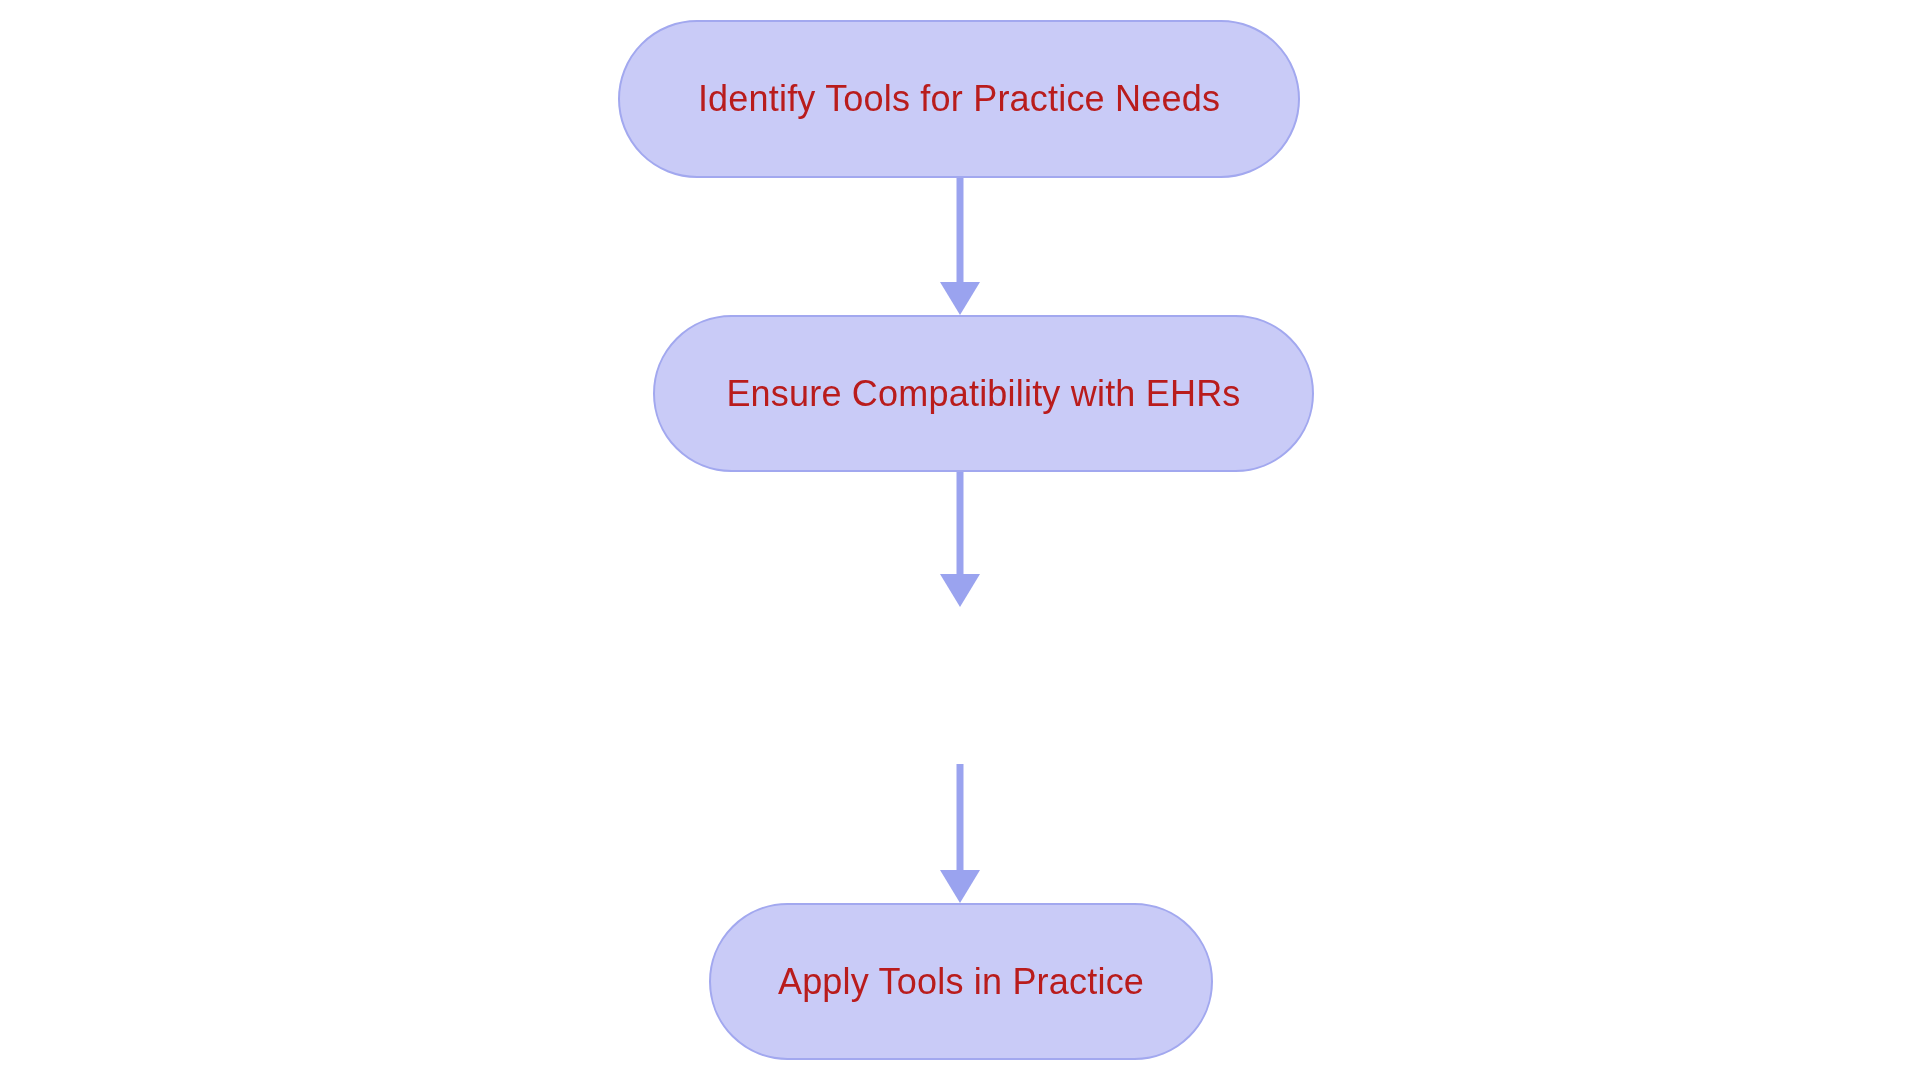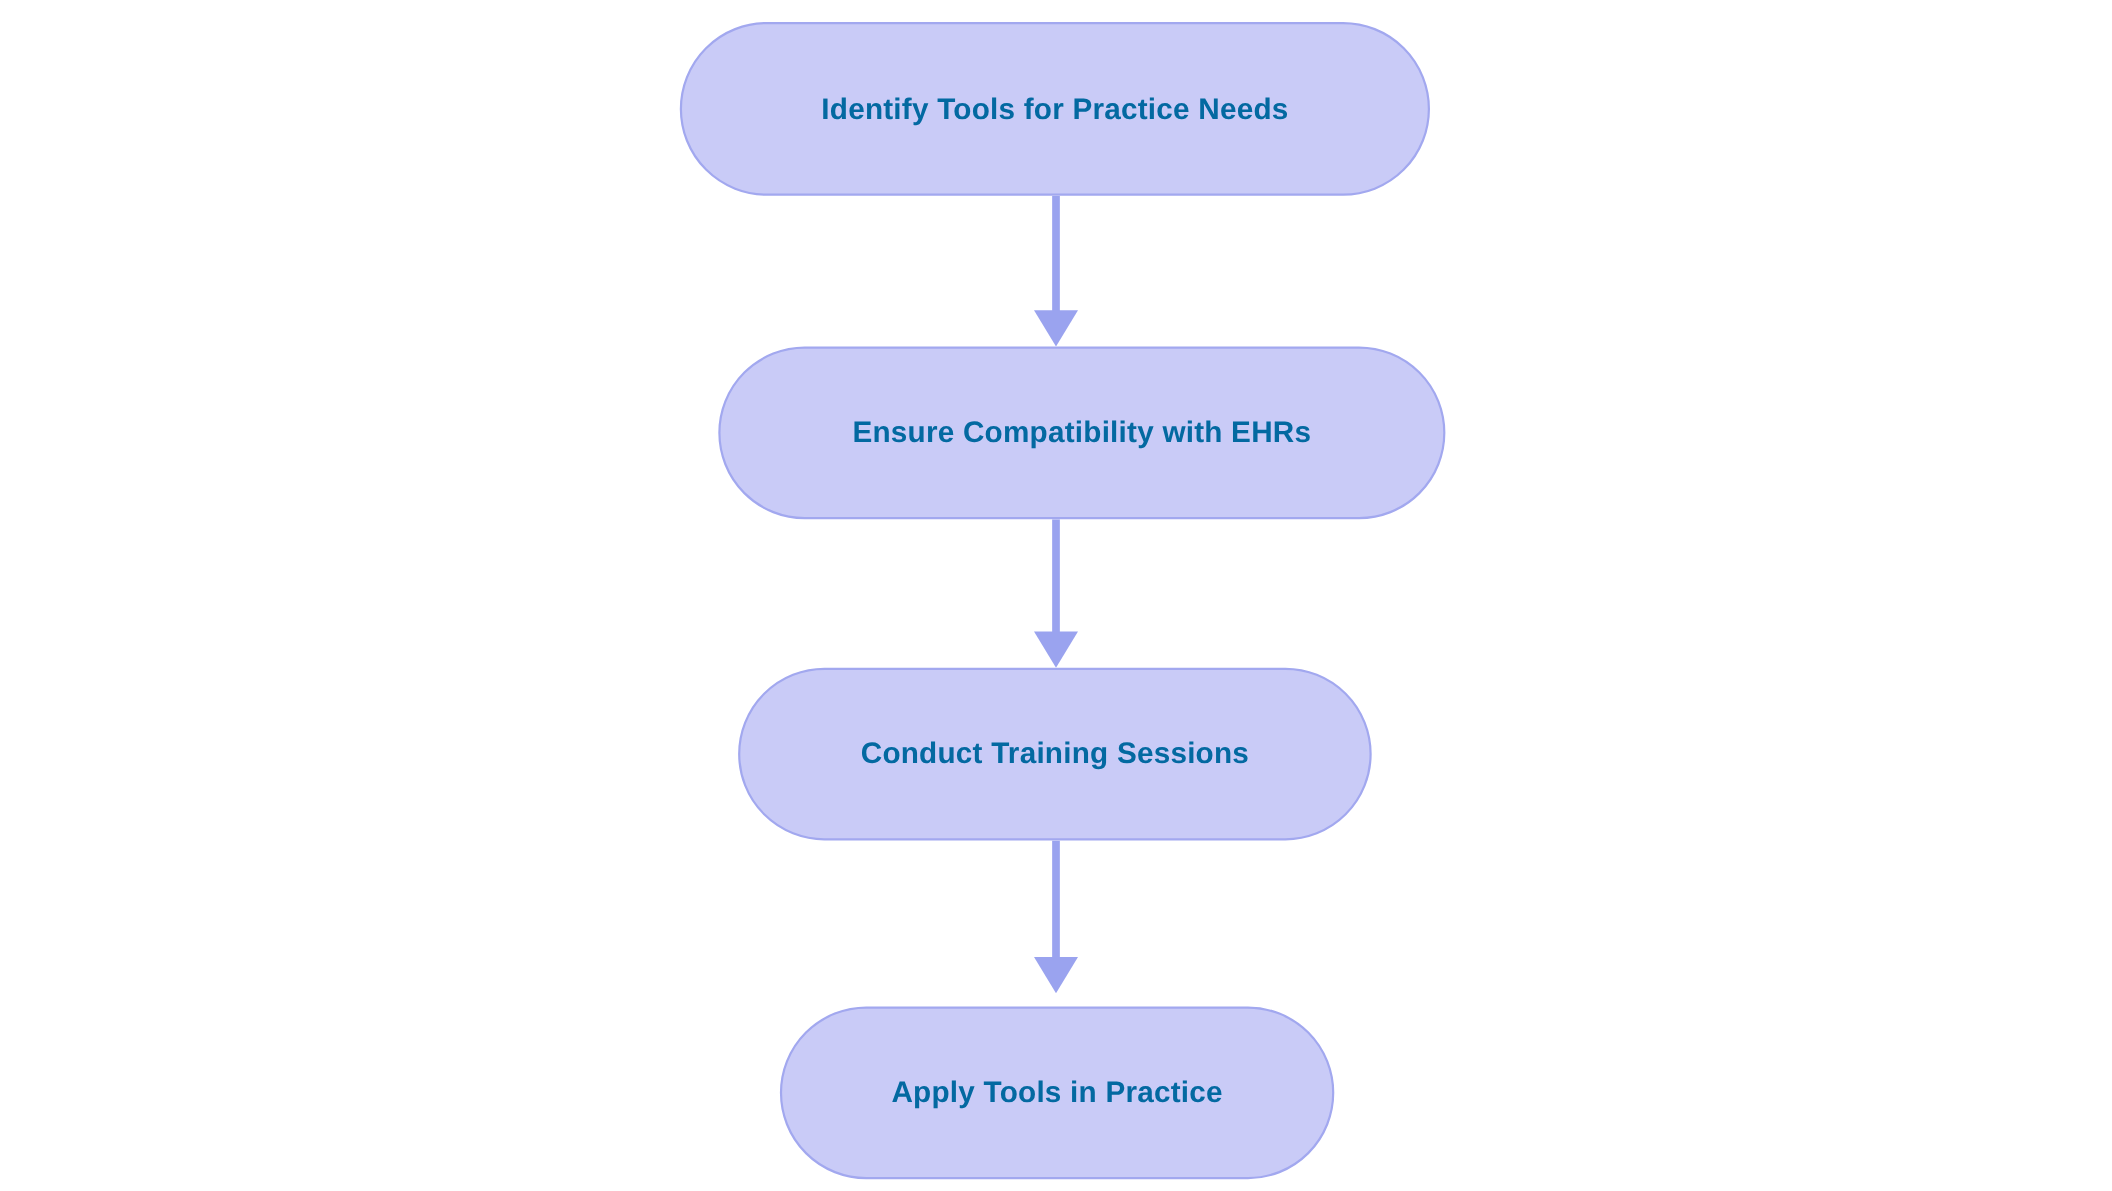--- a/index.html
+++ b/index.html
@@ -19,31 +19,31 @@
     position: absolute;
     box-sizing: border-box;
     background: #c9cbf7;
     border: 2.5px solid #a2a8ef;
     border-radius: 100px; 
     display: flex;
     align-items: center;
     justify-content: center;
   }
   .flow-node .node-label {
-    color: #0369a1;
-    font-size: 27px;
-    font-weight: 700;
+    color: #b91c1c;
+    font-size: 36px;
+    font-weight: 400;
     letter-spacing: 0.2px;
     white-space: nowrap;
     text-align: center;
   }
   #node-1 { left: 618px; top: 20px;  width: 682px; height: 158px; }
   #node-2 { left: 653px; top: 315px; width: 661px; height: 157px; }
   #node-3 { left: 671px; top: 607px; width: 576px; height: 157px; }
-  #node-4 { left: 709px; top: 903px; width: 504px; height: 157px; margin-top: 12px; }
+  #node-4 { left: 709px; top: 903px; width: 504px; height: 157px; }
 
   .flow-arrow {
     position: absolute;
     left: 938px; 
     width: 44px;
     display: block;
   }
   #arrow-1 { top: 178px; height: 137px; }
   #arrow-2 { top: 472px; height: 135px; }
   #arrow-3 { top: 764px; height: 139px; }
@@ -64,23 +64,20 @@
 
   <div class="flow-node" id="node-2">
     <span class="node-label">Ensure Compatibility with EHRs</span>
   </div>
 
   <svg class="flow-arrow" id="arrow-2" viewBox="0 0 44 135" xmlns="http://www.w3.org/2000/svg">
     <line x1="22" y1="0" x2="22" y2="104" stroke="#9aa3ef" stroke-width="7"></line>
     <polygon points="2,102 42,102 22,135" fill="#9aa3ef"></polygon>
   </svg>
 
-  <div class="flow-node" id="node-3">
-    <span class="node-label">Conduct Training Sessions</span>
-  </div>
 
   <svg class="flow-arrow" id="arrow-3" viewBox="0 0 44 139" xmlns="http://www.w3.org/2000/svg">
     <line x1="22" y1="0" x2="22" y2="108" stroke="#9aa3ef" stroke-width="7"></line>
     <polygon points="2,106 42,106 22,139" fill="#9aa3ef"></polygon>
   </svg>
 
   <div class="flow-node" id="node-4">
     <span class="node-label">Apply Tools in Practice</span>
   </div>
 

